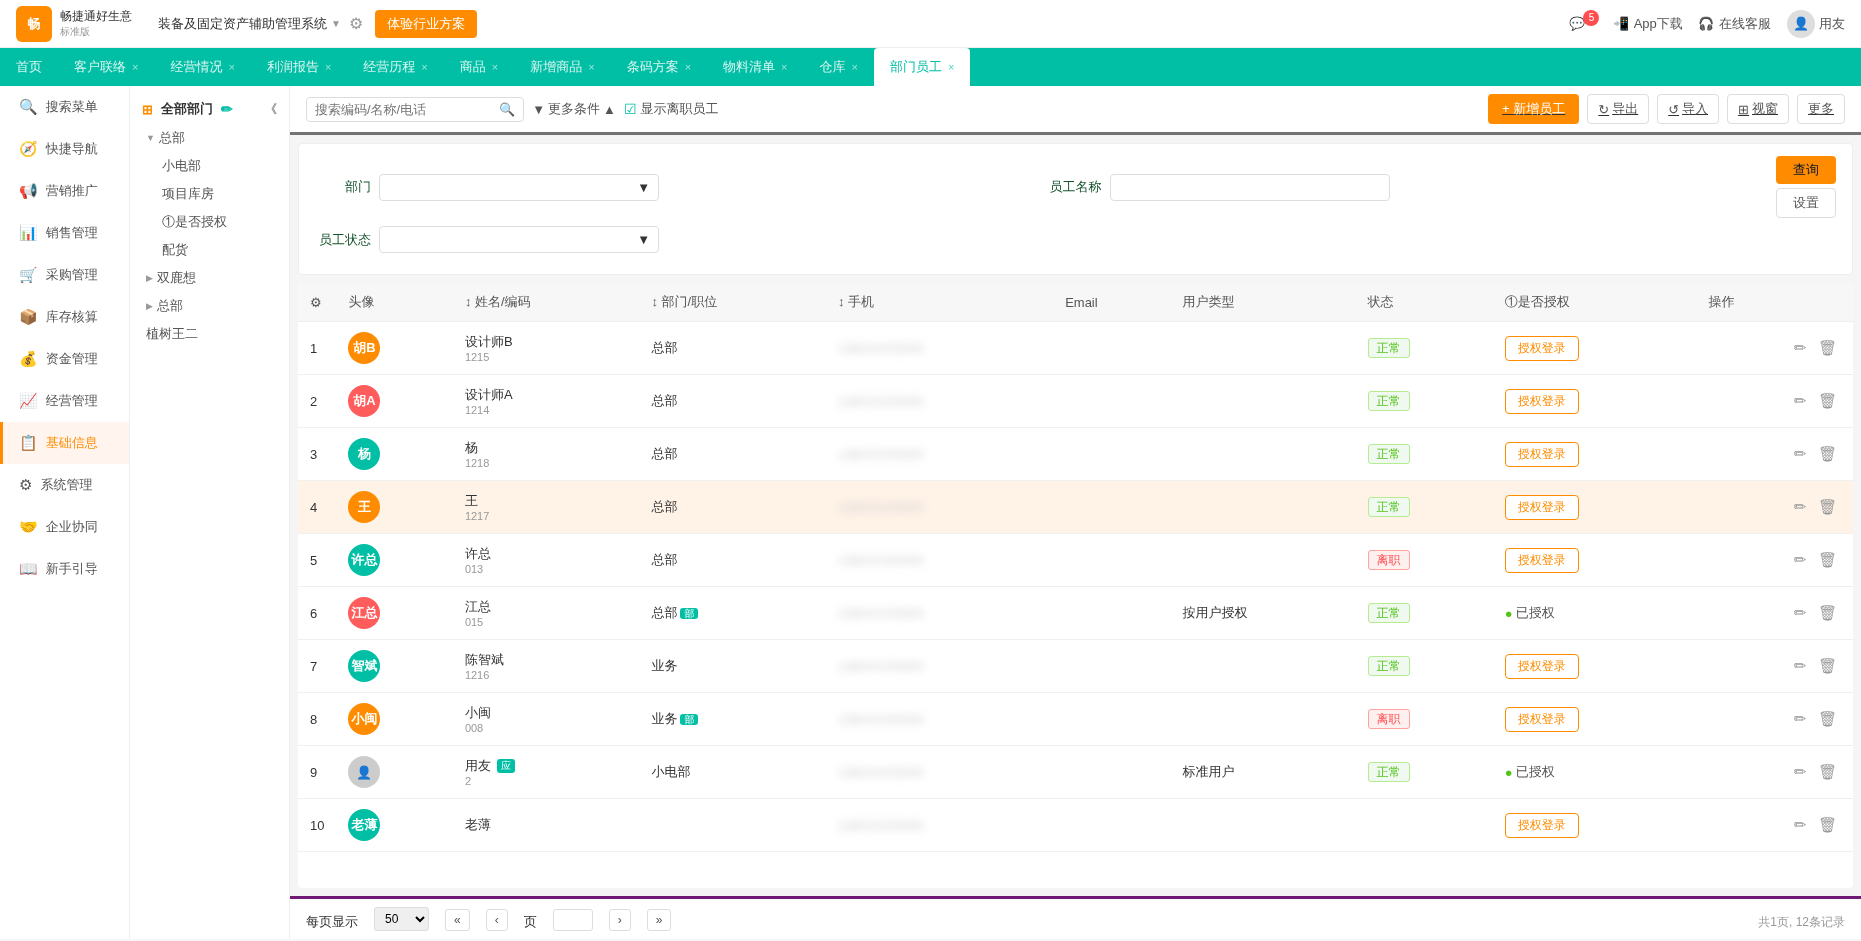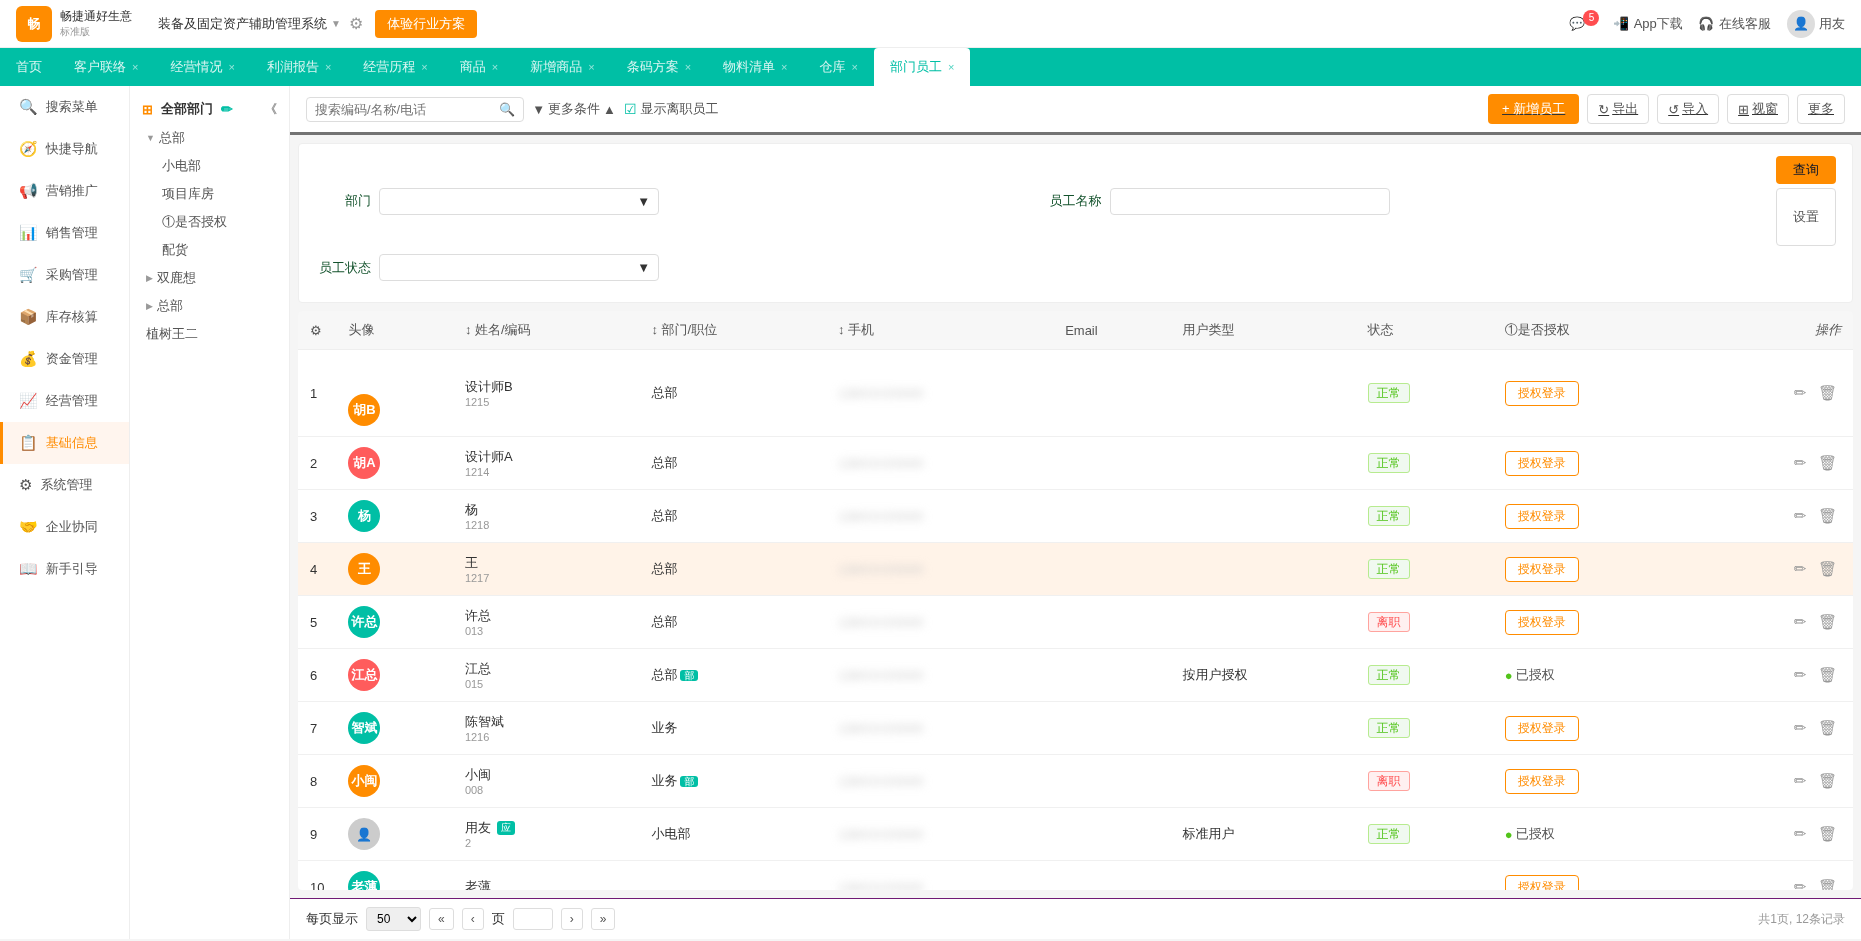--- a/index.html
+++ b/index.html
@@ -236,21 +236,21 @@
       margin-left: auto;
     }
     .btn-query {
       background: #ff8c00; color: #0f172a;
       border: none; border-radius: 4px;
       padding: 5px 16px; cursor: pointer; font-size: 13px;
     }
     .btn-set {
       background: #fff; color: #555;
       border: 1px solid #ddd; border-radius: 4px;
-      padding: 19px 16px; cursor: pointer; font-size: 13px;
+      padding: 5px 16px; cursor: pointer; font-size: 13px;
     }
 
     
     .table-wrap {
       margin: 8px;
       background: #fff;
       border-radius: 4px;
       overflow: auto;
       flex: 1;
     }
@@ -311,23 +311,23 @@
     .dept-badge {
       background: #00bfa5; color: #fff;
       border-radius: 3px; font-size: 10px;
       padding: 0 4px; margin-left: 3px;
     }
     .name-code { font-size: 11px; color: #999; }
 
     
     .pagination {
       background: #fff;
-      border-top: 1px solid #701a75;
+      border-top: 3px solid #701a75;
       padding: 8px 16px;
-      display: flex; align-items: center; gap: 8px;
+      display: flex; align-items: flex-end; gap: 16px;
       font-size: 13px;
       flex-shrink: 0;
     }
     .page-btn {
       background: none; border: 1px solid #ddd; border-radius: 3px;
       padding: 3px 8px; cursor: pointer; color: #555; font-size: 12px;
     }
     .page-input {
       border: 1px solid #ddd; border-radius: 3px;
       padding: 3px 6px; width: 40px; text-align: center; font-size: 12px; outline: none;
@@ -581,28 +581,28 @@
           <tr>
             <th style="width:36px;">⚙</th>
             <th>头像</th>
             <th>↕ 姓名/编码</th>
             <th>↕ 部门/职位</th>
             <th>↕ 手机</th>
             <th>Email</th>
             <th>用户类型</th>
             <th>状态</th>
             <th>①是否授权</th>
-            <th style="text-align:right;font-style:italic;">操作</th>
+            <th style="">操作</th>
           </tr>
         </thead>
         <tbody id="employee-tbody">
         <tr>
               <td>1</td>
               <td>
-                <div class="avatar-circle" style="background: rgb(255, 140, 0); margin-top: 34px;">胡B</div>
+                <div class="avatar-circle" style="background: rgb(255, 140, 0);">胡B</div>
               </td>
               <td>
                 <div style="display:flex;align-items:center;gap:3px;">
     <span>设计师B</span>
                 </div>
                 <div class="name-code">1215</div>
               </td>
               <td><span>总部</span></td>
               <td><span class="blurred">138XXXX0000</span></td>
               <td></td>

